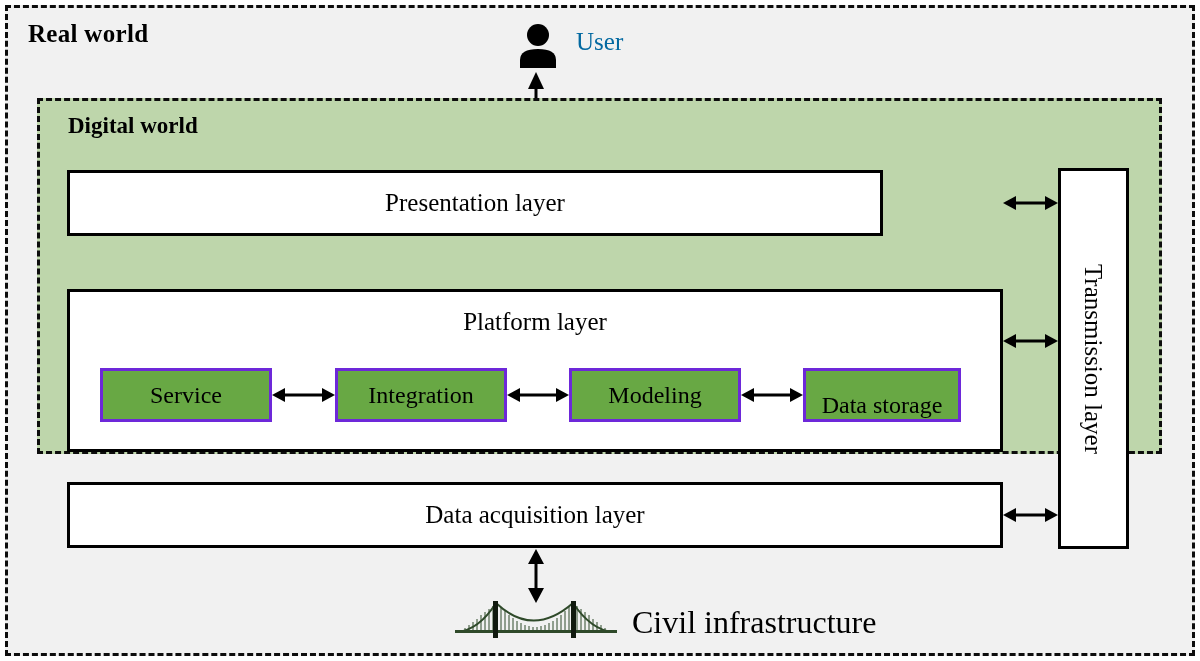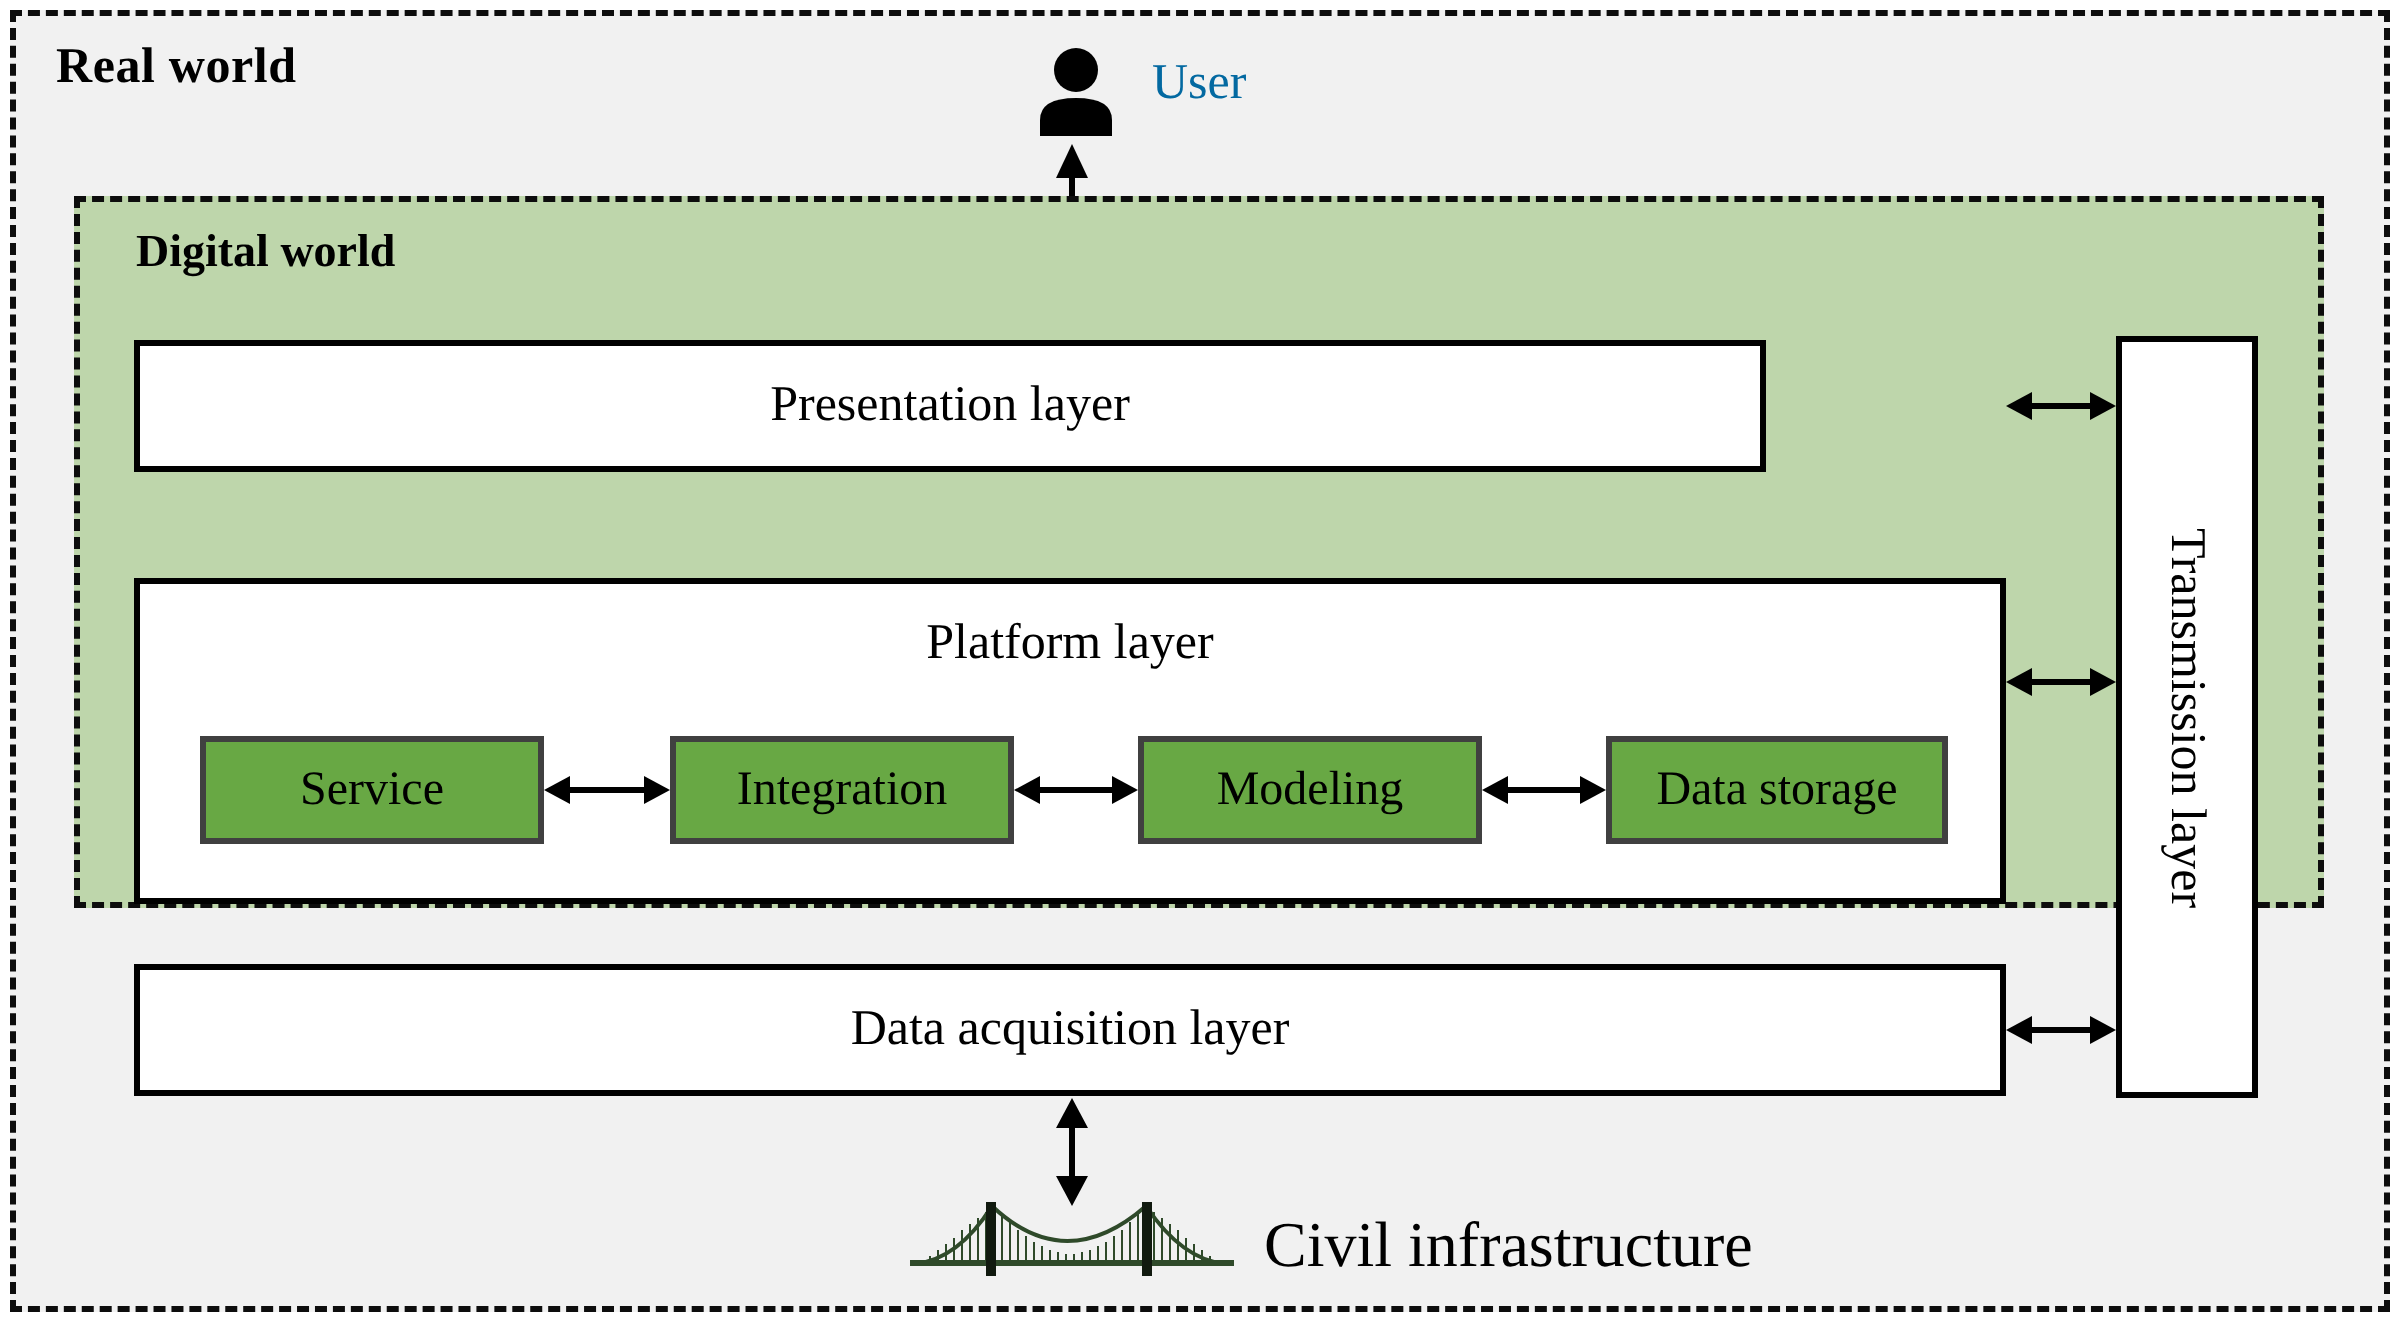--- a/index.html
+++ b/index.html
@@ -127,36 +127,36 @@
     color: #000;
     white-space: nowrap;
     transform: rotate(90deg);
   }
 
   
   .green-box {
     position: absolute;
     box-sizing: border-box;
     background: #68a844;
-    border: 3px solid #404040;
+    border: 3px solid #6d28d9;
     height: 54px;
     top: 76px;
     display: flex;
     align-items: center;
     justify-content: center;
   }
   .green-box-label {
     font-size: 24px;
     color: #000;
     white-space: nowrap;
   }
   #green-box-0 { left: 30px;  width: 172px; }
   #green-box-1 { left: 265px; width: 172px; }
   #green-box-2 { left: 499px; width: 172px; }
-  #green-box-3 { left: 733px; width: 171px; }
+  #green-box-3 { left: 733px; width: 158px; align-items: flex-end; }
 
   
   .arrow {
     position: absolute;
     pointer-events: none;
   }
 </style>
 </head>
 <body>
 

